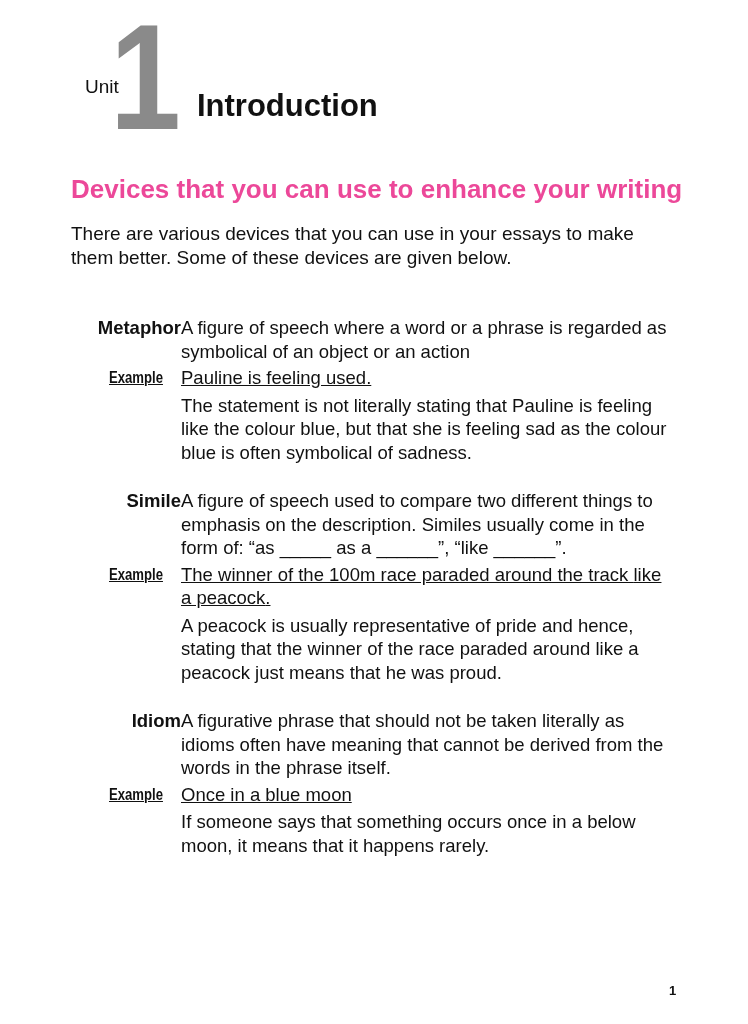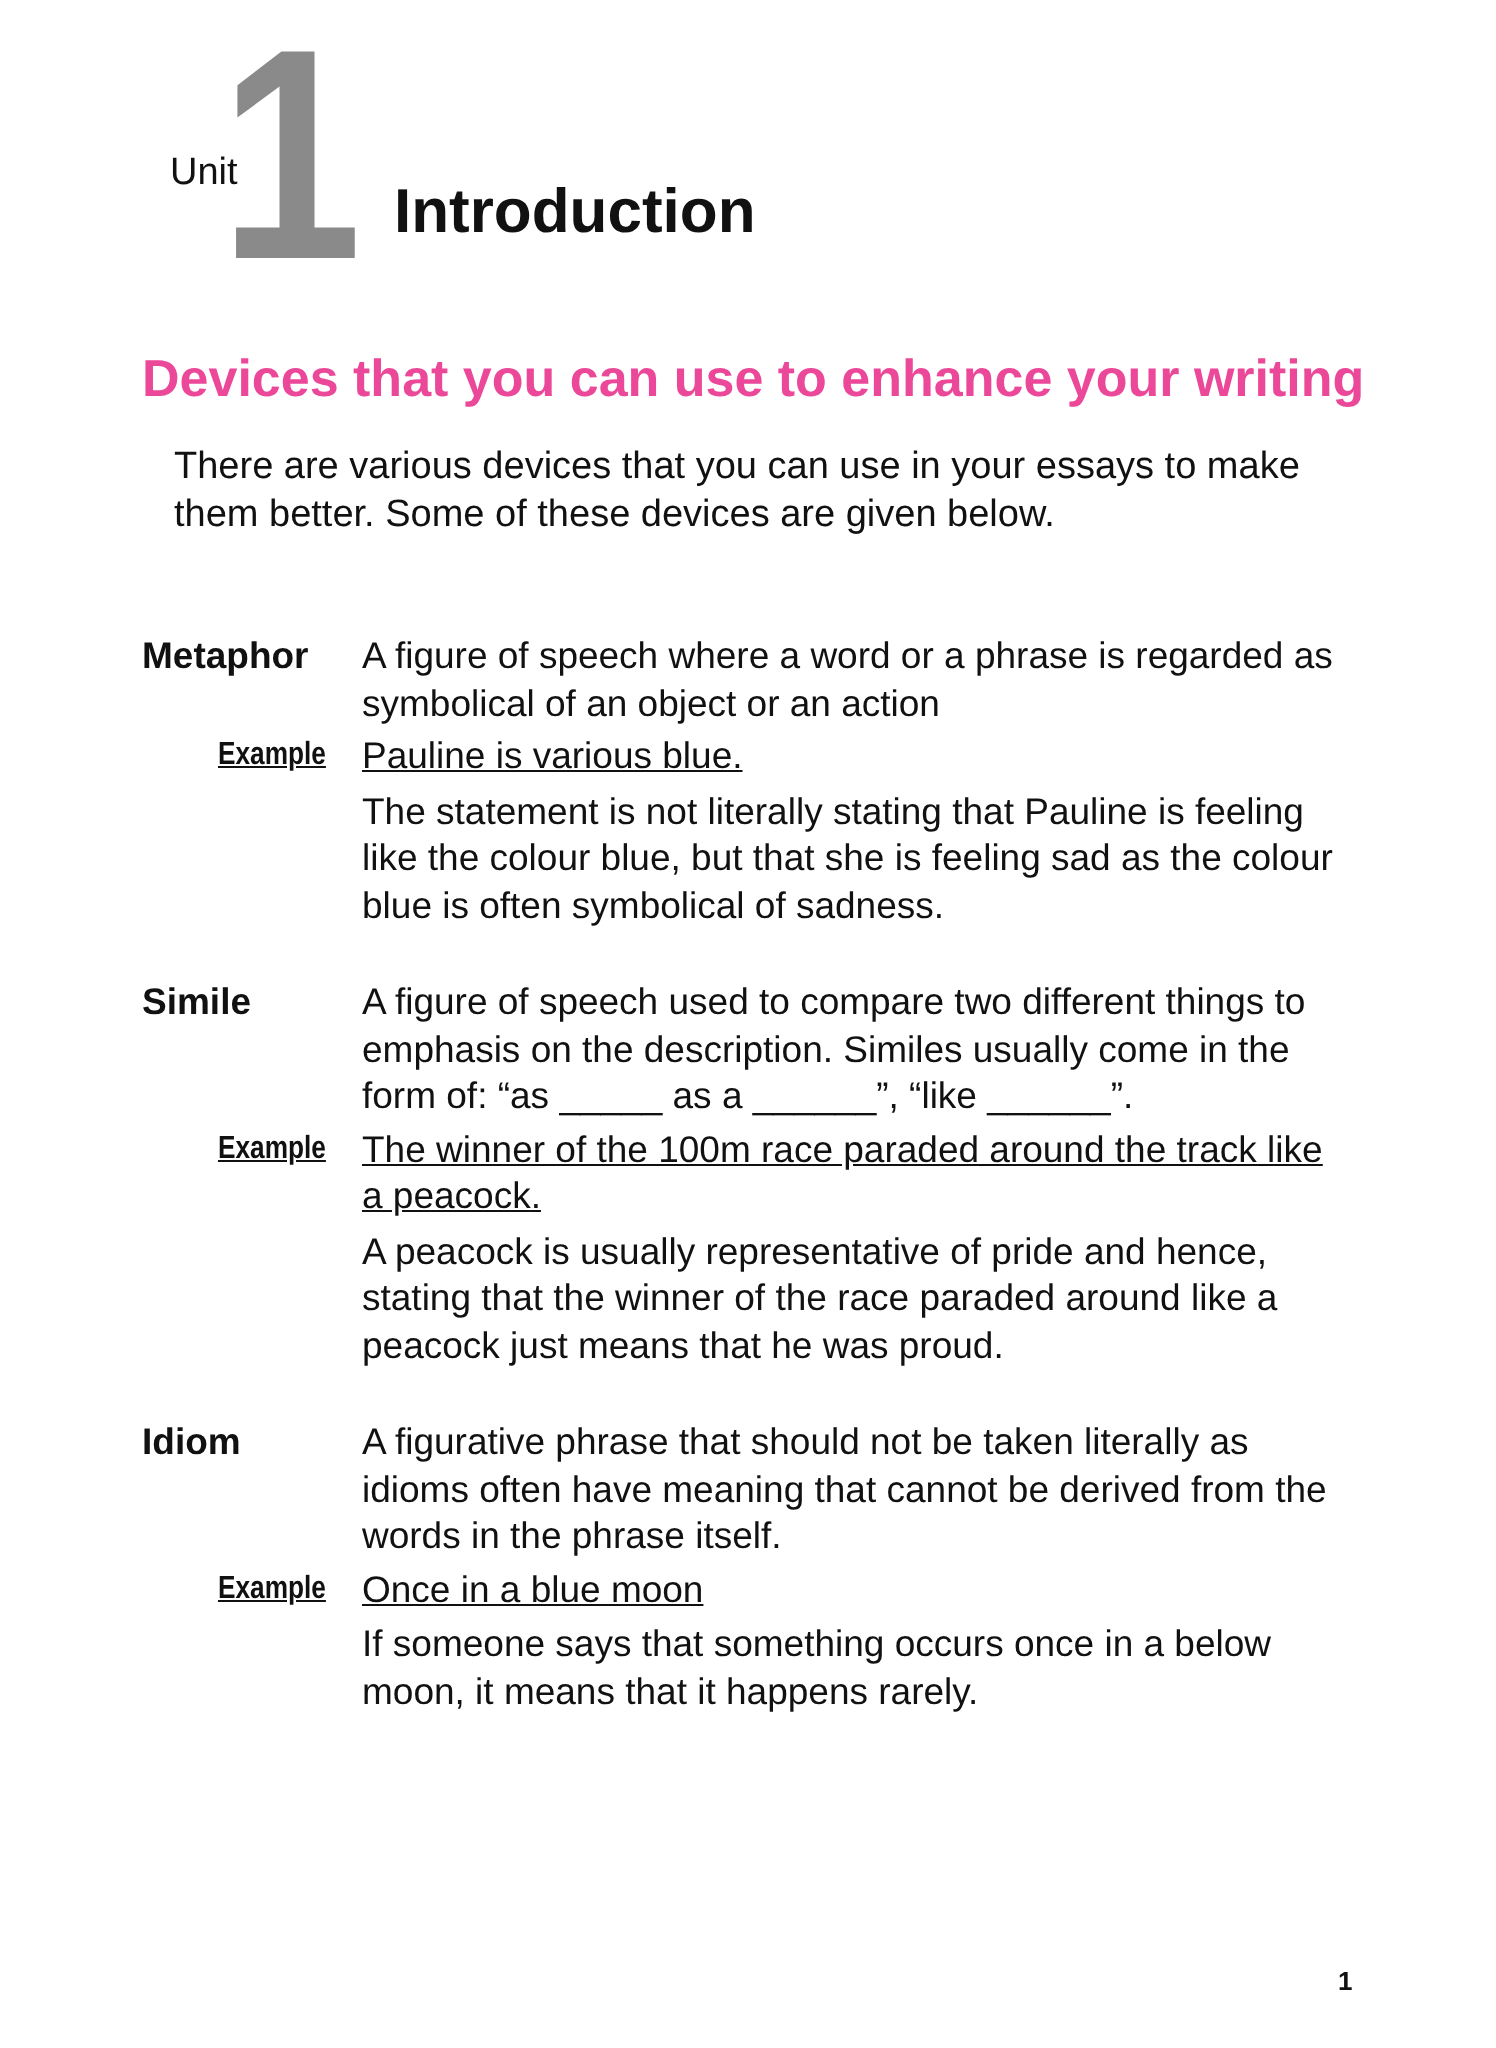--- a/index.html
+++ b/index.html
@@ -3,24 +3,24 @@
 <meta charset="utf-8">
 <style>
   html, body { margin:0; padding:0; background:#ffffff; }
   body { width:748px; height:1024px; position:relative; overflow:hidden;
          font-family:"Liberation Sans", "DejaVu Sans", sans-serif; color:#111; }
   .unit-label { position:absolute; left:71px; top:76px; font-size:19px; color:#111;margin-left:14px; }
   .unit-number { position:absolute; left:110px; top:2px; font-size:150px; font-weight:bold;
                  color:#8a8a8a; line-height:1; letter-spacing:-4px; transform:scaleX(0.85); transform-origin:left top; }
   .unit-title { position:absolute; left:197px; top:88px; font-size:31px; font-weight:bold; color:#111; }
   .section-heading { position:absolute; left:71px; top:174px; font-size:26px; font-weight:bold; color:#ec4899; }
-  .intro { position:absolute; left:71px; top:222px; width:600px; font-size:19px; line-height:24px; color:#111;margin-left:16px; }
+  .intro { position:absolute; left:71px; top:222px; width:600px; font-size:19px; line-height:24px; color:#111; }
   .device { position:absolute; left:71px; width:620px; }
   .row { display:flex; }
-  .term { width:110px; flex:none; font-size:18.5px; font-weight:bold; line-height:23.5px; }
+  .term { width:110px; flex:none; font-size:18.5px; font-weight:bold; line-height:23.5px;text-align:right; }
   .ex-label { width:88px; flex:none; text-align:right; padding-right:22px; font-size:16px; font-weight:bold;
               line-height:23.5px; transform:scaleX(0.82); transform-origin:right center; }
   .def { width:495px; font-size:18.5px; line-height:23.5px; }
   .note { width:495px; font-size:18.5px; line-height:23.5px; margin-top:4px; margin-left:110px; }
   .ex-row { margin-top:3px;text-decoration:underline; }
   u { text-decoration:underline; }
   .page-number { position:absolute; left:669px; top:983px; font-size:13px; font-weight:bold; }
 </style>
 </head>
 <body>
@@ -32,21 +32,21 @@
 <div class="section-heading">Devices that you can use to enhance your writing</div>
 <div class="intro">There are various devices that you can use in your essays to make them better. Some of these devices are given below.</div>
 
 <div class="device" style="top:316px;">
   <div class="row">
     <div class="term">Metaphor</div>
     <div class="def">A figure of speech where a word or a phrase is regarded as symbolical of an object or an action</div>
   </div>
   <div class="row ex-row">
     <div class="ex-label">Example</div>
-    <div class="def">Pauline is various blue.</div>
+    <div class="def">Pauline is feeling used.</div>
   </div>
   <div class="note">The statement is not literally stating that Pauline is feeling like the colour blue, but that she is feeling sad as the colour blue is often symbolical of sadness.</div>
 </div>
 
 <div class="device" style="top:489px;">
   <div class="row">
     <div class="term">Simile</div>
     <div class="def">A figure of speech used to compare two different things to emphasis on the description. Similes usually come in the form of: “as _____ as a ______”, “like ______”.</div>
   </div>
   <div class="row ex-row">

